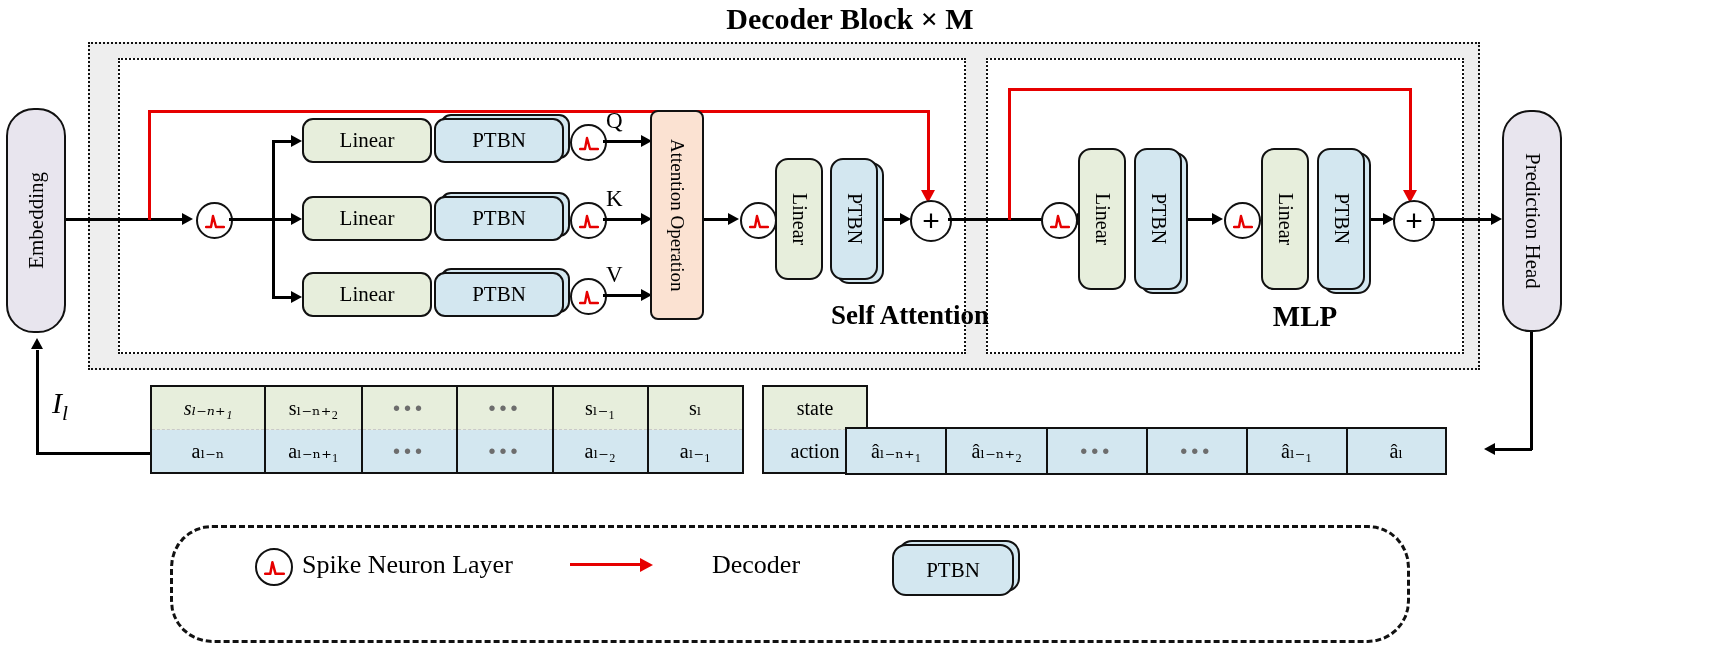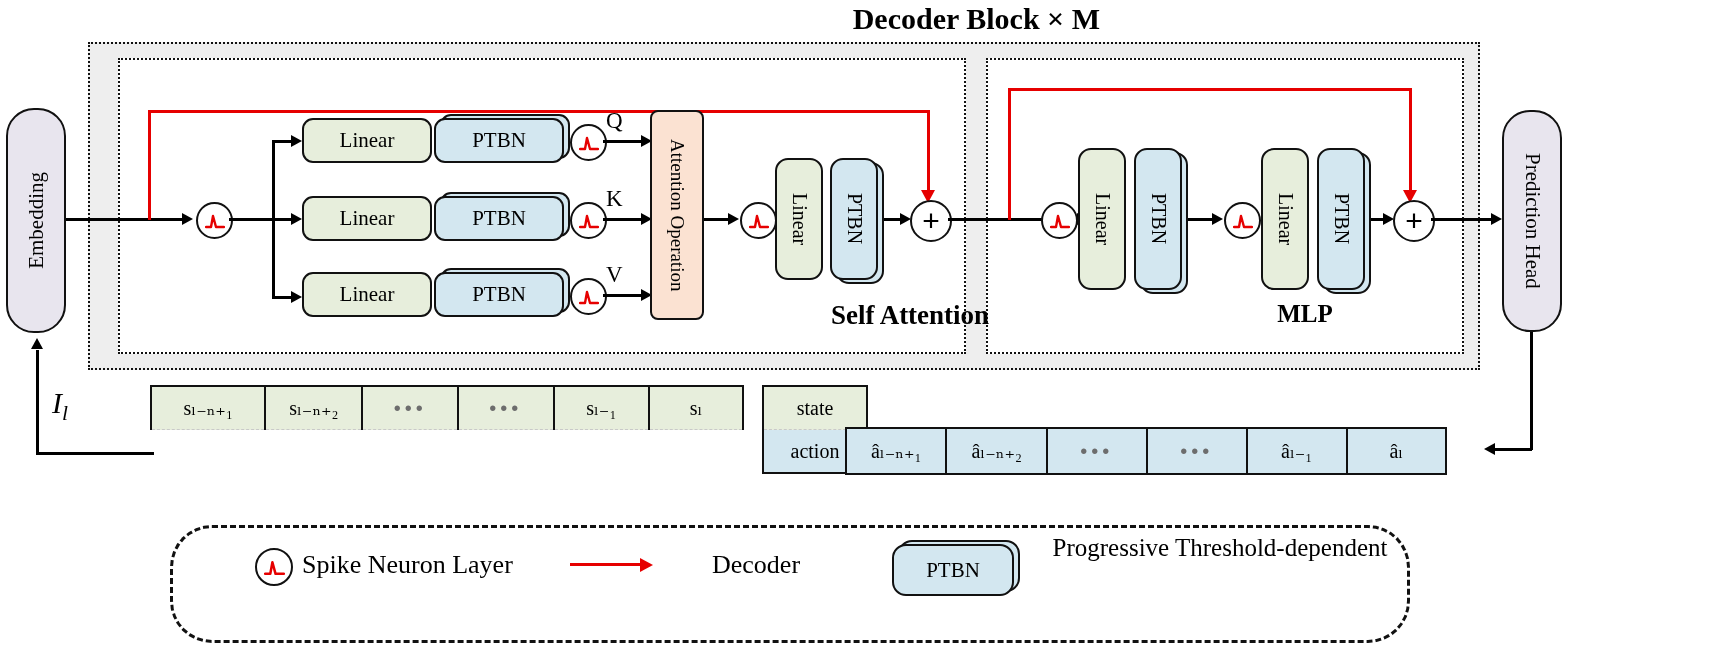--- a/index.html
+++ b/index.html
@@ -50,21 +50,21 @@
   .r2{background:#fbe2d2;border-bottom:1.5px dashed #c9c9c9;}
   .r3{background:#d3e7f0;border-bottom:2.6px solid #111;}
   .dots{color:#6d6d6d;letter-spacing:4px;font-size:26px;font-family:"Liberation Sans",sans-serif;}
   
   .legend{position:absolute;box-sizing:border-box;border:3px dashed #111;border-radius:42px;}
   sub{font-size:.72em;}
 </style>
 </head>
 <body>
 
-<div class="btitle" style="left:600px;top:2px;width:500px;font-size:30px;text-align:right;">Decoder Block × M</div>
+<div class="btitle" style="left:600px;top:2px;width:500px;font-size:30px;">Decoder Block × M</div>
 
 <div class="greyfill" style="left:88px;top:42px;width:1392px;height:328px;"></div>
 <div class="dotframe" style="left:88px;top:42px;width:1392px;height:328px;"></div>
 <div class="dotframe" style="left:118px;top:58px;width:848px;height:296px;background:#fff;"></div>
 <div class="dotframe" style="left:986px;top:58px;width:478px;height:296px;background:#fff;"></div>
 
 <div class="rbox lav" style="left:6px;top:108px;width:60px;height:225px;border-radius:28px;">
   <span class="vert" style="font-size:21px;transform:rotate(180deg);">Embedding</span>
 </div>
 
@@ -199,21 +199,21 @@
 <div class="rbox blue" style="left:1323px;top:152px;width:48px;height:142px;border-radius:13px;"></div>
 <div class="rbox blue" style="left:1317px;top:148px;width:48px;height:142px;border-radius:13px;">
   <span class="vert" style="font-size:20px;">PTBN</span>
 </div>
 <div class="hline" style="left:1371px;top:218px;width:18px;"></div>
 <div class="arrowR" style="left:1383px;top:213px;"></div>
 <div class="plus" style="left:1393px;top:200px;width:38px;height:38px;">
   <span>+</span>
 </div>
 
-<div class="btitle" style="left:1180px;top:300px;width:250px;font-size:25px;">MLP</div>
+<div class="btitle" style="left:1180px;top:300px;width:250px;font-size:29px;">MLP</div>
 
 <div class="hline" style="left:1431px;top:218px;width:65px;"></div>
 <div class="arrowR" style="left:1491px;top:213px;"></div>
 
 <div class="rbox lav" style="left:1502px;top:110px;width:60px;height:222px;border-radius:28px;">
   <span class="vert" style="font-size:21px;">Prediction Head</span>
 </div>
 
 <div class="vline" style="left:1530px;top:332px;height:118px;"></div>
 <div class="hline" style="left:1490px;top:448px;width:42px;"></div>
@@ -222,26 +222,34 @@
 <div class="hline" style="left:36px;top:452px;width:118px;"></div>
 <div class="vline" style="left:36px;top:350px;height:104px;"></div>
 <div class="arrowU" style="left:31px;top:338px;"></div>
 <div class="abs" style="left:52px;top:386px;font-size:30px;font-style:italic;">
   <span>I</span><sub>l</sub>
 </div>
 
 <table class="seqtable" style="left:150px;top:385px;width:594px;">
   <tbody>
       <tr>
-    <td class="r1" style="width:118px;height:42px;">sₗ₋ₙ₊₁</td>
+    <td class="r1" style="width:118px;height:42px;font-style:italic;">sₗ₋ₙ₊₁</td>
     <td class="r1" style="width:99px;">sₗ₋ₙ₊₂</td>
     <td class="r1 dots" style="width:99px;">•••</td>
     <td class="r1 dots" style="width:99px;">•••</td>
     <td class="r1" style="width:99px;">sₗ₋₁</td>
     <td class="r1" style="width:99px;text-align:center;">sₗ</td>
+  </tr>
+  <tr>
+    <td class="r3" style="height:42px;">aₗ₋ₙ</td>
+    <td class="r3">aₗ₋ₙ₊₁</td>
+    <td class="r3 dots">•••</td>
+    <td class="r3 dots">•••</td>
+    <td class="r3">aₗ₋₂</td>
+    <td class="r3">aₗ₋₁</td>
   </tr>
 </tbody>
   </table>
 
 <table class="seqtable" style="left:762px;top:385px;width:106px;">
   <tbody>
       <tr>
     <td class="r1" style="width:106px;height:42px;">state</td>
   </tr>
   <tr>
@@ -274,14 +282,13 @@
 
 <div class="rhline" style="left:570px;top:563px;width:72px;height:3.4px;"></div>
 <div class="arrowRred" style="left:640px;top:558px;"></div>
 <div class="abs" style="left:712px;top:550px;font-size:26px;">Decoder</div>
 
 <div class="rbox blue" style="left:898px;top:540px;width:122px;height:52px;border-radius:14px;"></div>
 <div class="rbox blue" style="left:892px;top:544px;width:122px;height:52px;border-radius:14px;">
   <span style="font-size:21px;">PTBN</span>
 </div>
 <div class="abs" style="left:1030px;top:532px;width:380px;font-size:25px;line-height:1.25;text-align:center;">
-  <div>Progressive Threshold-dependent</div>
 </div>
 
 </body></html>

